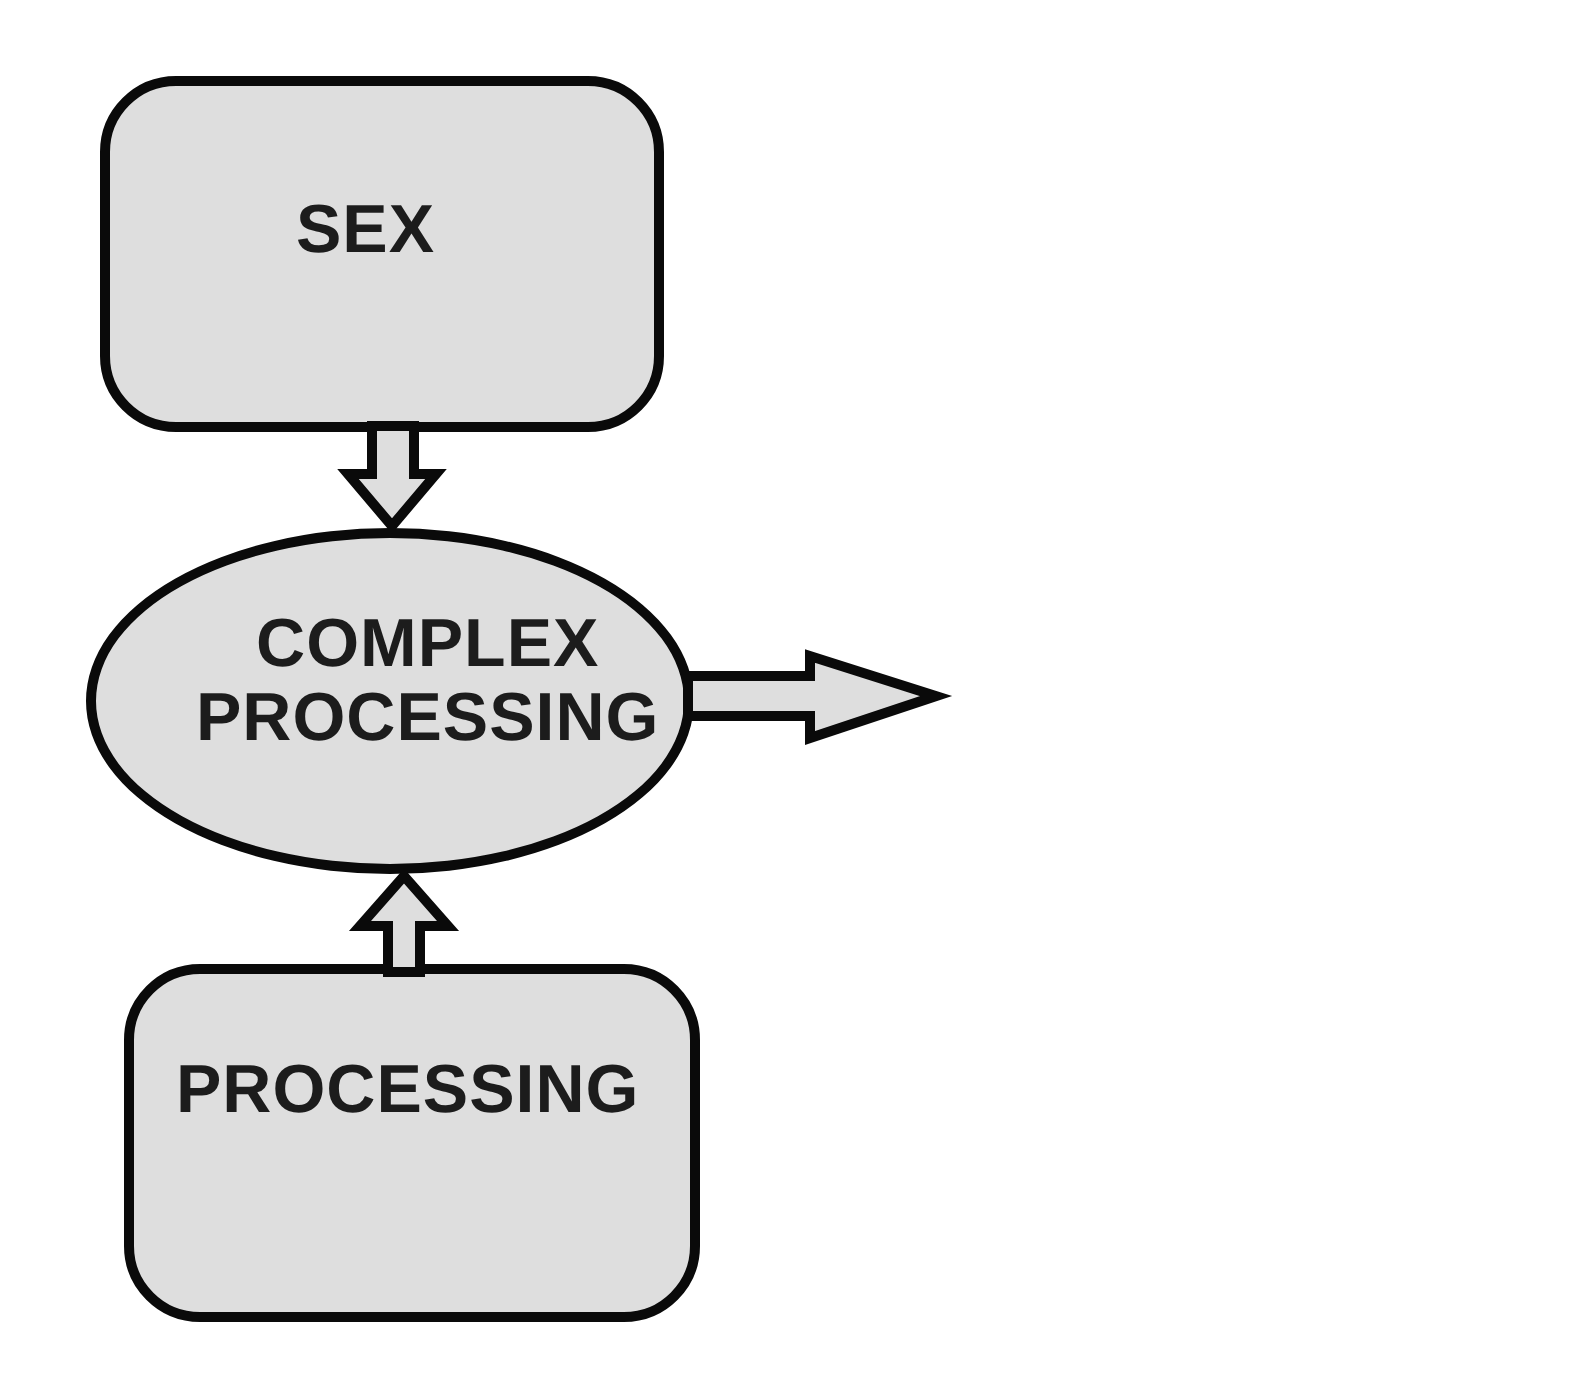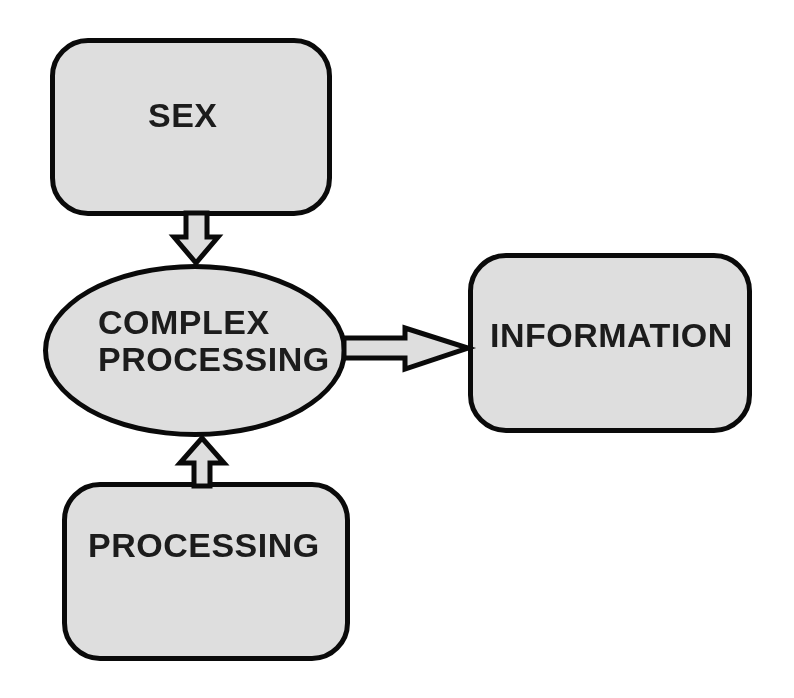--- a/index.html
+++ b/index.html
@@ -20,20 +20,21 @@
     position: absolute;
     box-sizing: border-box;
     background: #dedede;
     border: 5px solid #0a0a0a;
   }
   .rounded-rect {
     border-radius: 38px;
   }
   .ellipse {
     border-radius: 50%;
+    text-align: center;
   }
   .node-label {
     position: absolute;
     font-weight: bold;
     font-size: 34px;
     line-height: 37px;
     letter-spacing: 0.5px;
     color: #1c1c1c;
     white-space: pre;
   }
@@ -61,23 +62,20 @@
 <div class="canvas">
 
   <div class="node rounded-rect" style="left:50px; top:38px; width:282px; height:178px;">
     <span class="node-label" style="left:93px; top:54px;">SEX</span>
   </div>
 
   <div class="node ellipse" style="left:43px; top:264px; width:304px; height:173px;">
     <span class="node-label" style="left:50px; top:35px;"><span class="line">COMPLEX</span><span class="line">PROCESSING</span></span>
   </div>
 
-  <div class="node rounded-rect" style="left:468px; top:253px; width:284px; height:180px;">
-    <span class="node-label" style="left:17px; top:59px;">INFORMATION</span>
-  </div>
 
   <div class="node rounded-rect" style="left:62px; top:482px; width:288px; height:179px;">
     <span class="node-label" style="left:21px; top:40px;"><span class="line">PROCESSING</span></span>
   </div>
 
   <svg class="arrow-layer" viewBox="0 0 794 698" aria-hidden="true">
 
     <polygon class="block-arrow" points="186,213 186,237 174,237 196,263 218,237 207,237 207,213"></polygon>
 
     <polygon class="block-arrow" points="194,486 194,463 180,463 202,438 224,463 210,463 210,486"></polygon>

